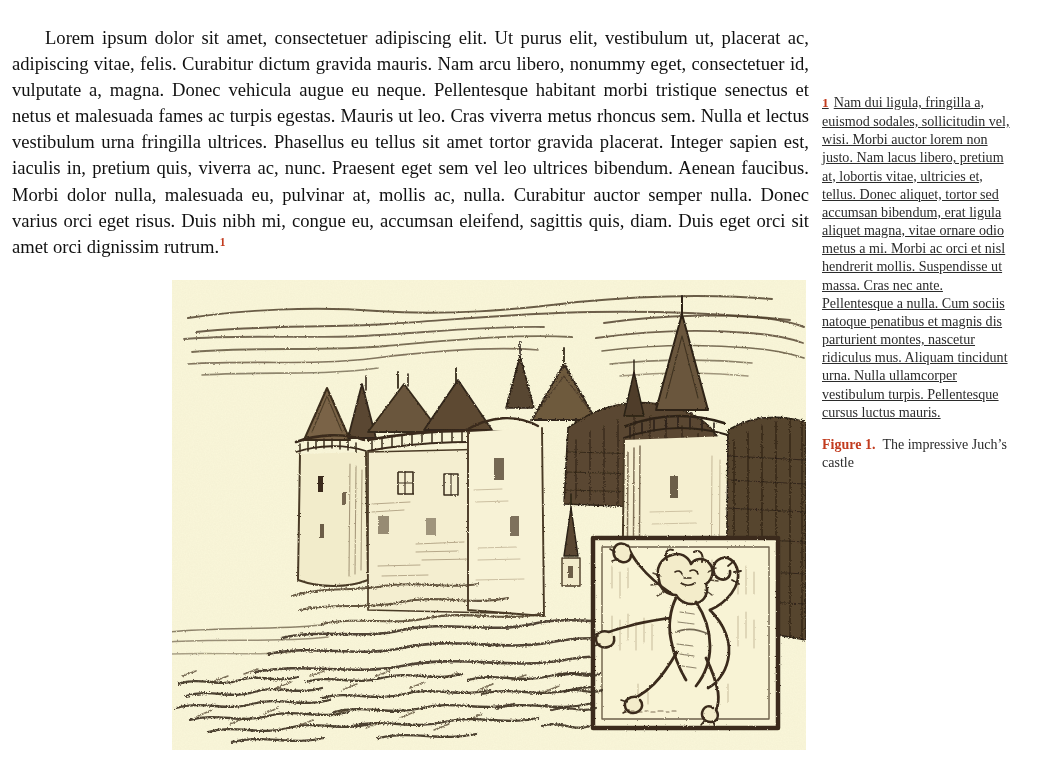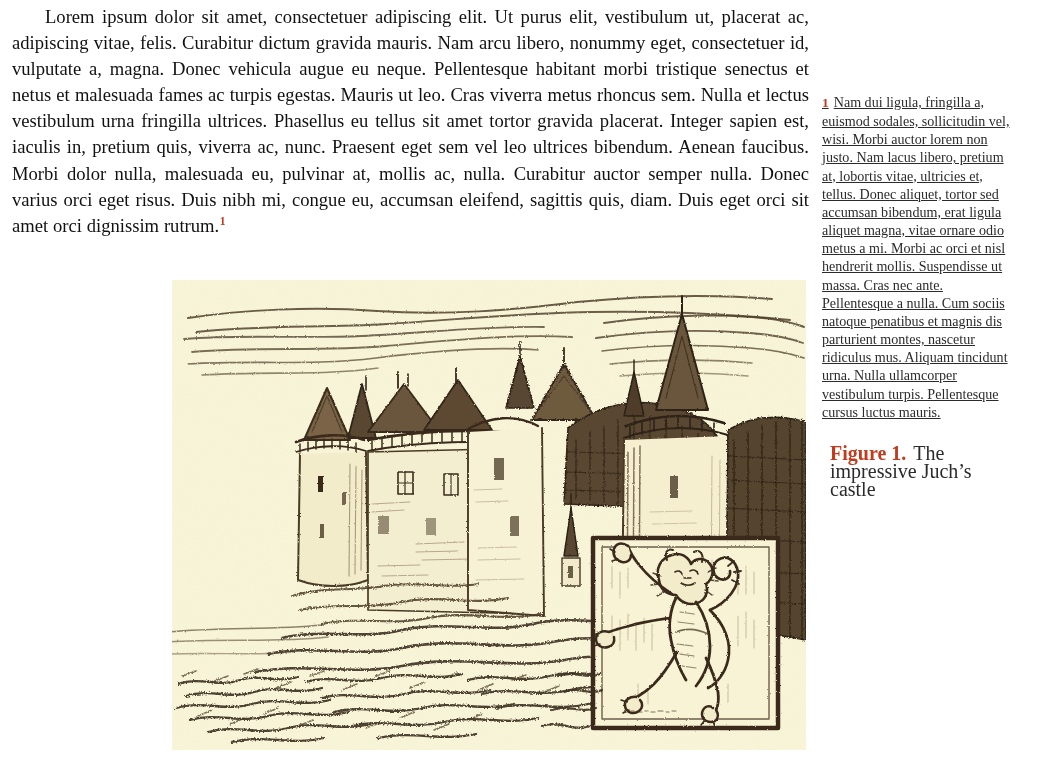--- a/index.html
+++ b/index.html
@@ -15,21 +15,21 @@
     overflow: hidden;
     font-family: "Liberation Serif", "DejaVu Serif", serif;
     color: #1a1a1a;
     -webkit-font-smoothing: antialiased;
   }
 
   
   #main-column {
     position: absolute;
     left: 12px;
-    top: 4px;
+    top: 25px;
     width: 797px;
   }
   #body-paragraph {
     margin: 0;
     font-size: 18.6px;
     line-height: 26.1px;
     text-align: justify;
     text-indent: 33px;
     color: #111111;
     word-spacing: 0.2px;
@@ -60,23 +60,23 @@
     color: #2b2b2b;
     text-decoration: underline;
   }
   .margin-note .note-number {
     color: #c23b1e;
     font-weight: 700;
     font-size: 13.4px;
     padding-right: 5px;
   }
   #figure-caption {
-    margin: 8px;
+    margin: 0;
     padding-top: 15px;
-    font-size: 20px;
+    font-size: 14px;
     line-height: 18.15px;
     color: #2b2b2b;
     text-align: left;
   }
   #figure-caption .caption-label {
     color: #c23b1e;
     font-weight: 700;
     padding-right: 7px;
   }
 

